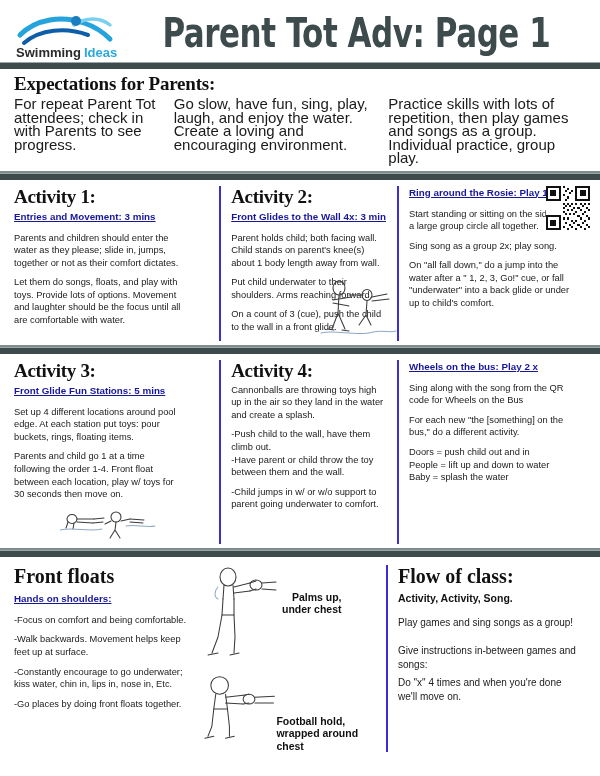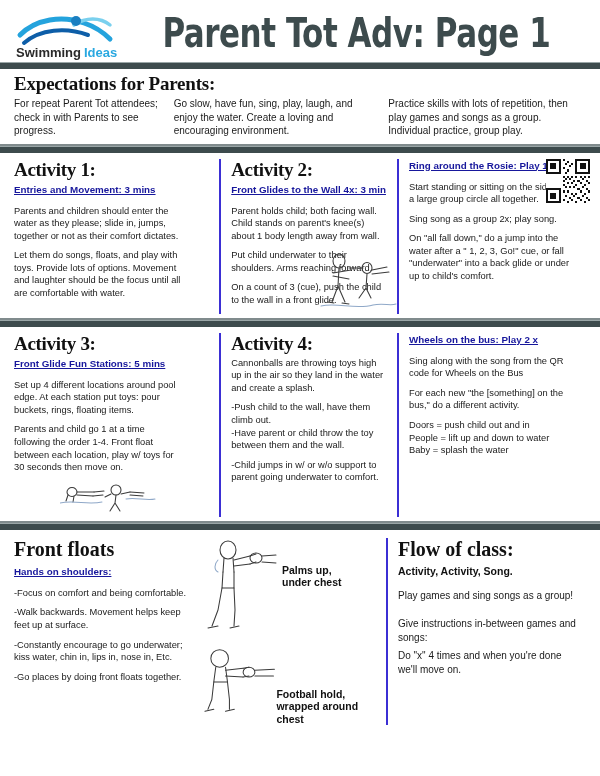--- a/index.html
+++ b/index.html
@@ -41,21 +41,21 @@
 
   
   .exp { padding:4px 12px 6px 14px; }
   .exp h2 {
     margin:0 0 2px 0;
     font-family:"Liberation Serif","DejaVu Serif",serif;
     font-size:19px; font-weight:bold; color:#111;
     letter-spacing:-0.2px;
   }
   .exp-cols { display:flex; gap:0; }
-  .exp-col { font-size:10px; line-height:13.5px; color:#1a1a1a; padding-right:12px; }
+  .exp-col { font-size:15px; line-height:13.5px; color:#1a1a1a; padding-right:12px; }
   .exp-col.c1 { width:160px; }
   .exp-col.c2 { width:215px; }
   .exp-col.c3 { width:200px; }
 
   
   .band { display:flex; padding:6px 10px 4px 14px; }
   .col { position:relative; padding-right:10px; }
   .col.divider { border-left:2.5px solid #3b2fd4; padding-left:10px; }
   .w1 { width:186px; }
   .w2 { width:186px;margin-left:28px; }
@@ -321,21 +321,21 @@
           <path d="M20 20 L19 34 M29 20 L30 34"></path>
           <path d="M19 34 L18 50 L30 50 L30 34"></path>
           <path d="M18 50 L14 72 M14 72 L8 88 M30 50 L31 72 M31 72 L30 88"></path>
           <path d="M4 90 L14 88 M26 90 L35 88"></path>
           <path d="M30 22 L46 18 M30 28 L46 26"></path>
           <ellipse cx="52" cy="20" rx="6" ry="5"></ellipse>
           <path d="M58 18 L72 17 M58 24 L72 25"></path>
           <path d="M46 18 L52 16 M46 26 L52 24"></path>
           <path d="M14 22 C10 26, 10 32, 14 34" class="sk"></path>
         </svg>
-        <div class="caption" style="white-space:pre-line; margin:26px 0 0 4px;">Palms up,
+        <div class="caption" style="white-space:pre-line; margin:26px 0 0 4px;text-align:right;">Palms up,
 under chest</div>
       </div>
 
       <div style="display:flex; align-items:flex-start; margin-top:10px;">
         <svg class="ill" width="74" height="70" viewBox="0 0 74 70">
           <ellipse cx="16" cy="14" rx="9" ry="9"></ellipse>
           <path d="M12 23 L10 38 L24 38 L22 23"></path>
           <path d="M10 38 L8 56 M8 56 L4 66 M24 38 L26 56 M26 56 L26 66"></path>
           <path d="M1 68 L10 66 M22 68 L31 66"></path>
           <path d="M22 26 L40 24 M22 32 L40 33"></path>

